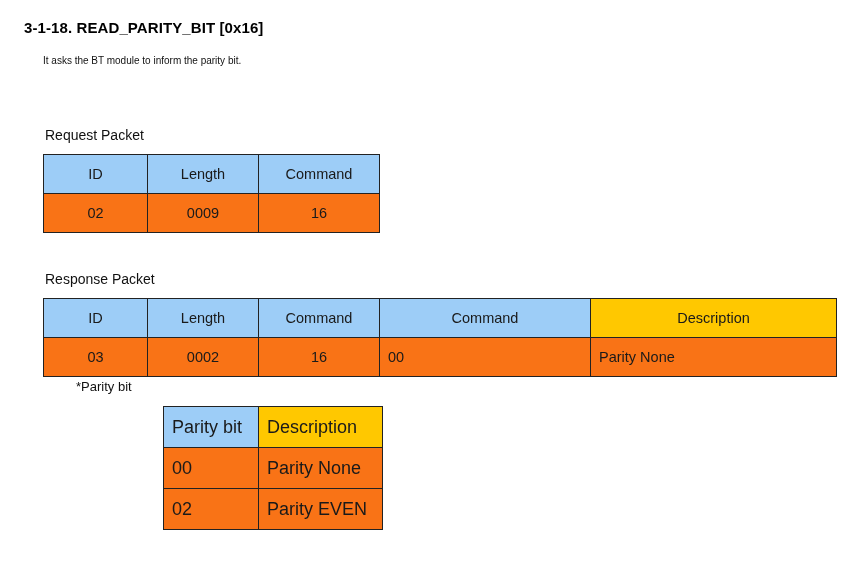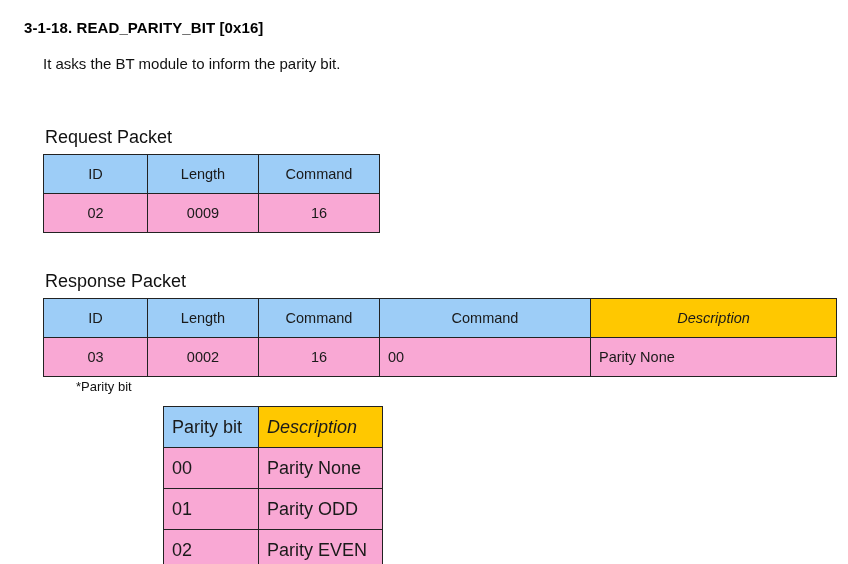--- a/index.html
+++ b/index.html
@@ -24,30 +24,30 @@
     font-size: 15px;
     font-weight: bold;
     letter-spacing: 0.1px;
     white-space: nowrap;
     color: #000000;
   }
   .doc-subtitle {
     position: absolute;
     left: 43px;
     top: 55px;
-    font-size: 15px;
+    font-size: 10px;
     font-weight: normal;
     white-space: nowrap;
     color: #111111;
   }
 
   
   .section-caption {
     position: absolute;
-    font-size: 18px;
+    font-size: 14px;
     font-weight: normal;
     white-space: nowrap;
     color: #111111;
   }
   #caption-request  { left: 45px; top: 127px; }
   #caption-response { left: 45px; top: 271px; }
   .note-caption {
     position: absolute;
     left: 76px;
     top: 379px;
@@ -72,24 +72,23 @@
     padding: 2px 8px;
     overflow: hidden;
     white-space: nowrap;
   }
   table.pkt th {
     background: #9DCDF7;
     text-align: center;
   }
   table.pkt th.accent {
     background: #FFC800;
-    font-style: italic;
   }
   table.pkt td {
-    background: #f9a8d4;
+    background: #f97316;
     margin-top: 8px;
   }
   td.c, th.c { text-align: center; }
   td.l, th.l { text-align: left; }
 
   
   #table-request {
     left: 43px;
     top: 154px;
     width: 336px;
@@ -187,21 +186,17 @@
       <th class="l">Parity bit</th>
       <th class="l accent">Description</th>
     </tr>
   </thead>
   <tbody>
     <tr>
       <td class="l">00</td>
       <td class="l">Parity None</td>
     </tr>
     <tr>
-      <td class="l">01</td>
-      <td class="l">Parity ODD</td>
-    </tr>
-    <tr>
       <td class="l">02</td>
       <td class="l">Parity EVEN</td>
     </tr>
   </tbody>
 </table>
 
 </body></html>

